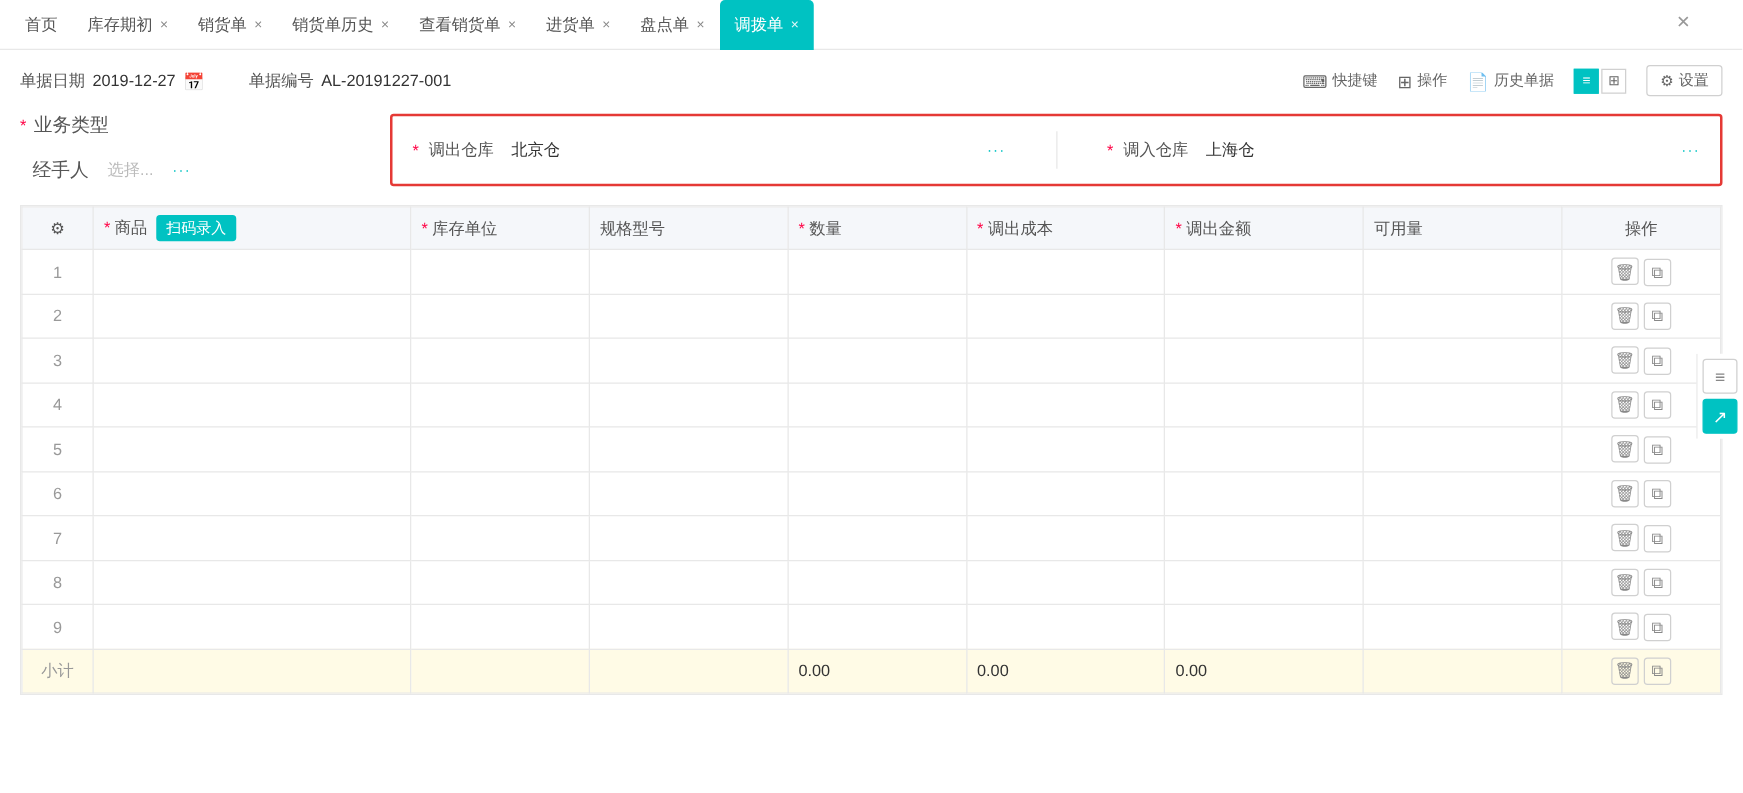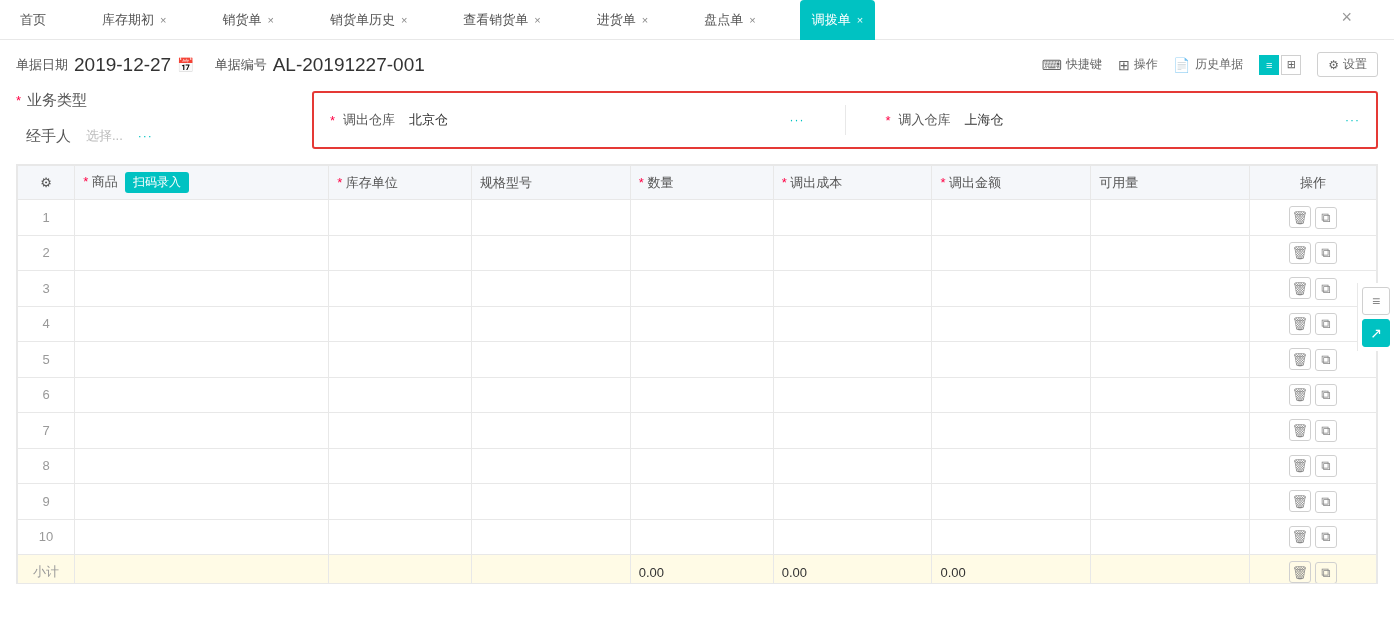--- a/index.html
+++ b/index.html
@@ -6,21 +6,20 @@
     body { font-family: "Microsoft YaHei", "PingFang SC", sans-serif; font-size: 13px; background: #fff; color: #333; overflow: hidden; }
 
     
     .tab-bar {
       display: flex;
       align-items: center;
       border-bottom: 1px solid #e8e8e8;
       background: #fff;
       height: 40px;
       padding: 0 8px;
-      gap: 32px;
     }
     .tab-item {
       display: flex;
       align-items: center;
       padding: 0 12px;
       height: 40px;
       cursor: pointer;
       font-size: 13px;
       color: #555;
       position: relative;
@@ -49,29 +48,29 @@
     
     .header-row {
       display: flex;
       align-items: center;
       margin-bottom: 14px;
       justify-content: space-between;
     }
     .header-left {
       display: flex;
       align-items: center;
-      gap: 20px;
+      gap: 35px;
     }
     .field-group {
       display: flex;
       align-items: center;
       gap: 6px;
     }
     .field-label { color: #555; font-size: 13px; }
-    .field-value { color: #333; font-size: 19px; }
+    .field-value { color: #333; font-size: 13px; }
     .calendar-icon {
       color: #aaa;
       cursor: pointer;
       font-size: 14px;
     }
     .header-right {
       display: flex;
       align-items: center;
       gap: 16px;
     }
@@ -515,31 +514,20 @@
             <td class="row-num">9</td>
             <td></td>
             <td></td>
             <td></td>
             <td></td>
             <td></td>
             <td></td>
             <td></td>
             <td class="op-col"><button class="op-btn">🗑</button><button class="op-btn">⧉</button></td>
           </tr>
-          <tr>
-            <td class="row-num">10</td>
-            <td></td>
-            <td></td>
-            <td></td>
-            <td></td>
-            <td></td>
-            <td></td>
-            <td></td>
-            <td class="op-col"><button class="op-btn">🗑</button><button class="op-btn">⧉</button></td>
-          </tr>
           <tr class="subtotal-row">
             <td class="row-num">小计</td>
             <td></td>
             <td></td>
             <td></td>
             <td>0.00</td>
             <td>0.00</td>
             <td>0.00</td>
             <td></td>
             <td class="op-col"><button class="op-btn">🗑</button><button class="op-btn">⧉</button></td>

